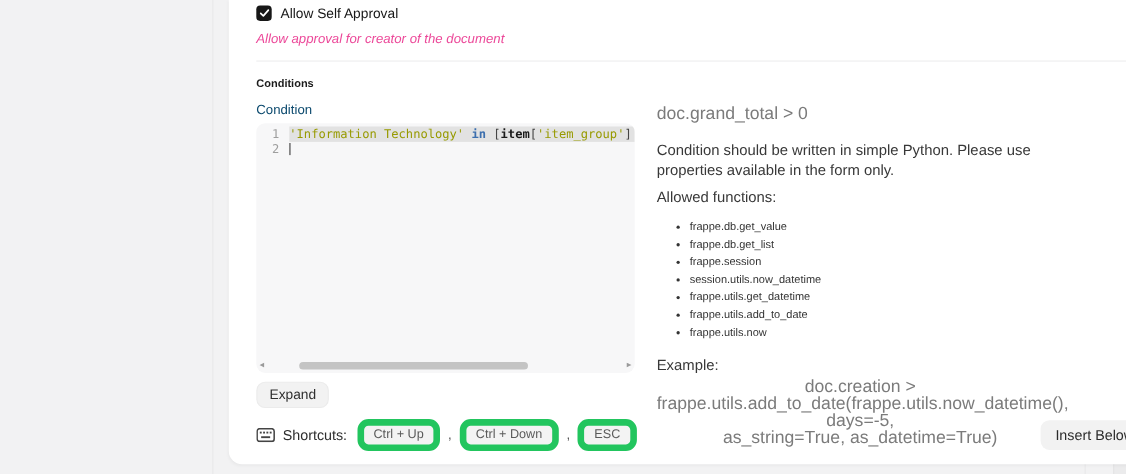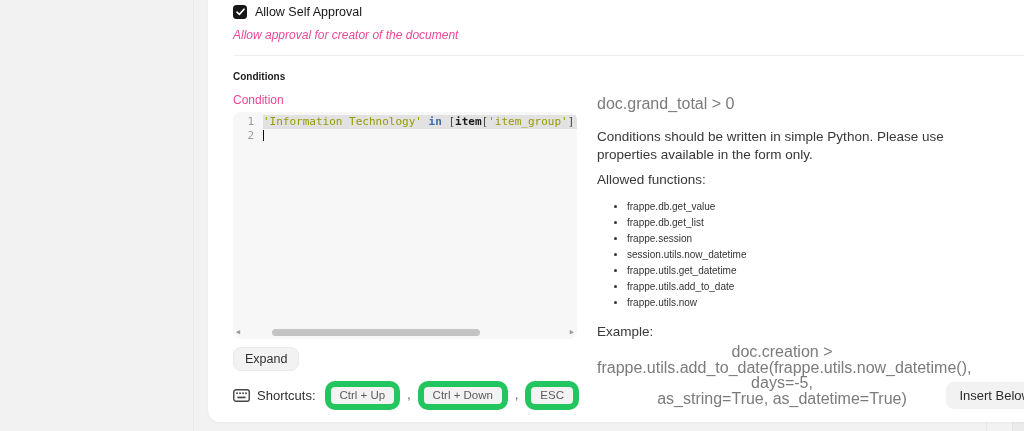--- a/index.html
+++ b/index.html
@@ -32,21 +32,21 @@
   .checkbox-label { font-size: 12.5px; font-weight: 500; color: #171717; }
   .field-help { margin: 9px 25px 0 25px; font-size: 12px; color: #ec4899; font-style: italic; }
   .divider { margin: 13px 11px 0 25px; border-top: 1px solid #ededee; }
   .section-title { margin: 15px 25px 0 25px; font-size: 10px; font-weight: 600; color: #1c1c1c; }
 
   
   .columns { display: flex; gap: 20px; margin: 11px 11px 0 25px; }
   .left-col { width: 344px; flex: 0 0 auto; }
   .right-col { flex: 1; min-width: 0; }
 
-  .field-label { font-size: 12px; color: #ec4899; margin-bottom: 5px; }
+  .field-label { font-size: 12px; color: #0c4a6e; margin-bottom: 5px; }
 
   
   .editor {
     width: 344px; height: 227px; background: #f7f7f8; border-radius: 8px;
     position: relative; overflow: hidden;
     font-family: "DejaVu Sans Mono", monospace; font-size: 11px; line-height: 13.5px;
     padding-top: 3px;
   }
   .code-line { display: flex; }
   .gutter {
@@ -155,21 +155,21 @@
           </span>
           <span class="hscroll-arrow">▶</span>
         </div>
       </div>
 
       <span class="expand-btn">Expand</span>
     </div>
 
     <div class="right-col">
       <div class="mono-gray sample-code">doc.grand_total &gt; 0</div>
-      <div class="help-para">Conditions should be written in simple Python. Please use properties available in the form only.</div>
+      <div class="help-para">Condition should be written in simple Python. Please use properties available in the form only.</div>
       <div class="allowed-label">Allowed functions:</div>
       <ul class="fn-list" id="fn-list">
           <li>frappe.db.get_value</li>
           <li>frappe.db.get_list</li>
           <li>frappe.session</li>
           <li>session.utils.now_datetime</li>
           <li>frappe.utils.get_datetime</li>
           <li>frappe.utils.add_to_date</li>
           <li>frappe.utils.now</li>
         </ul>

